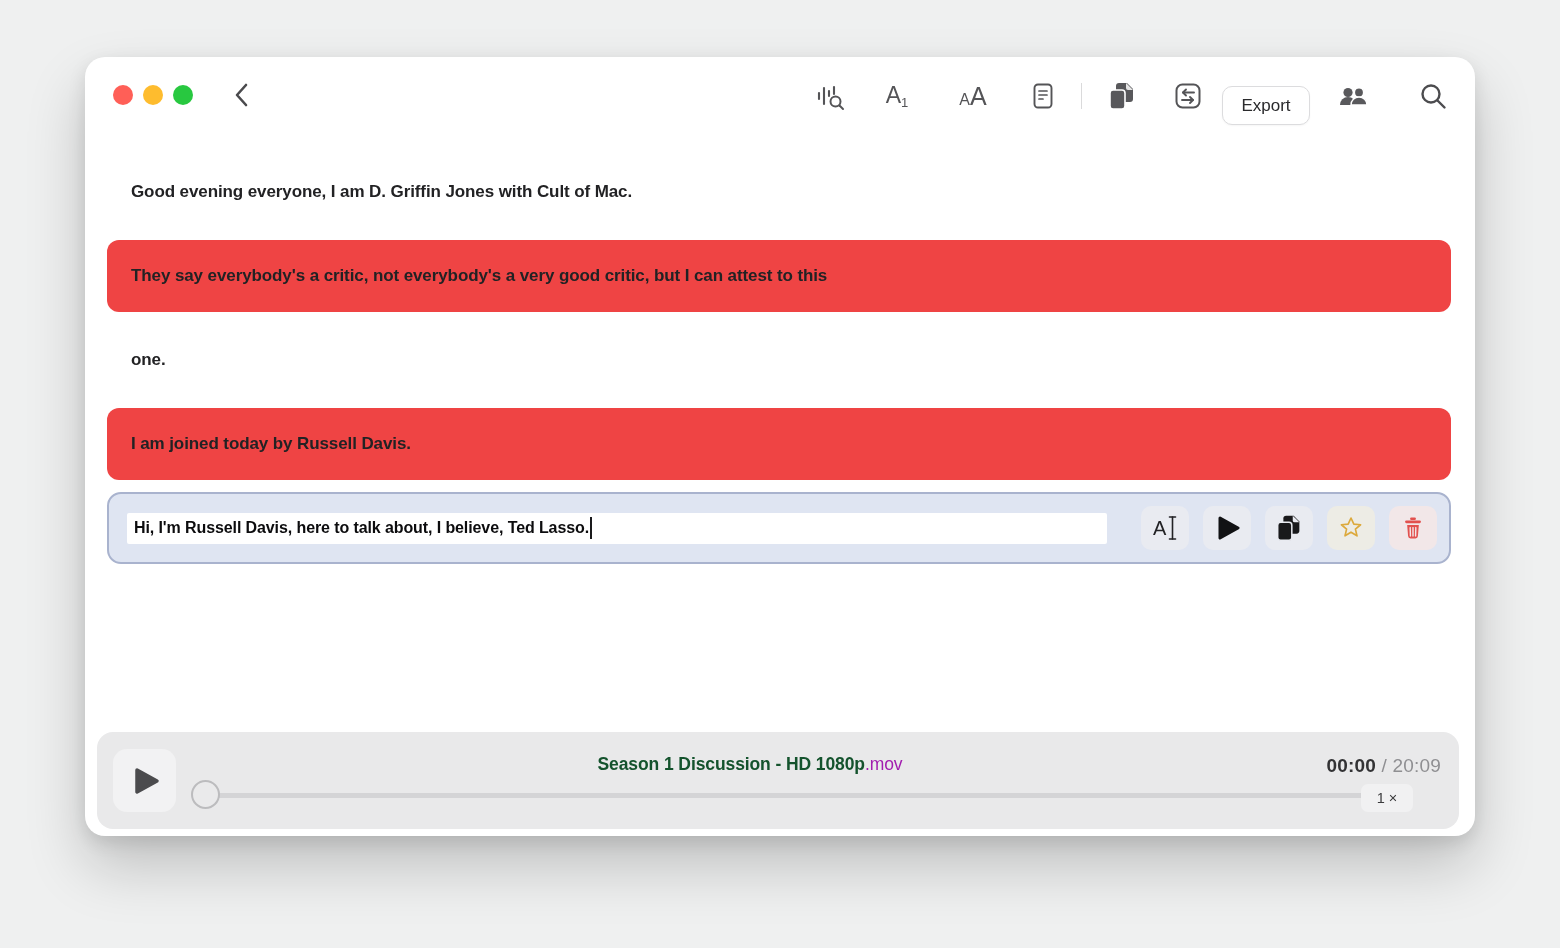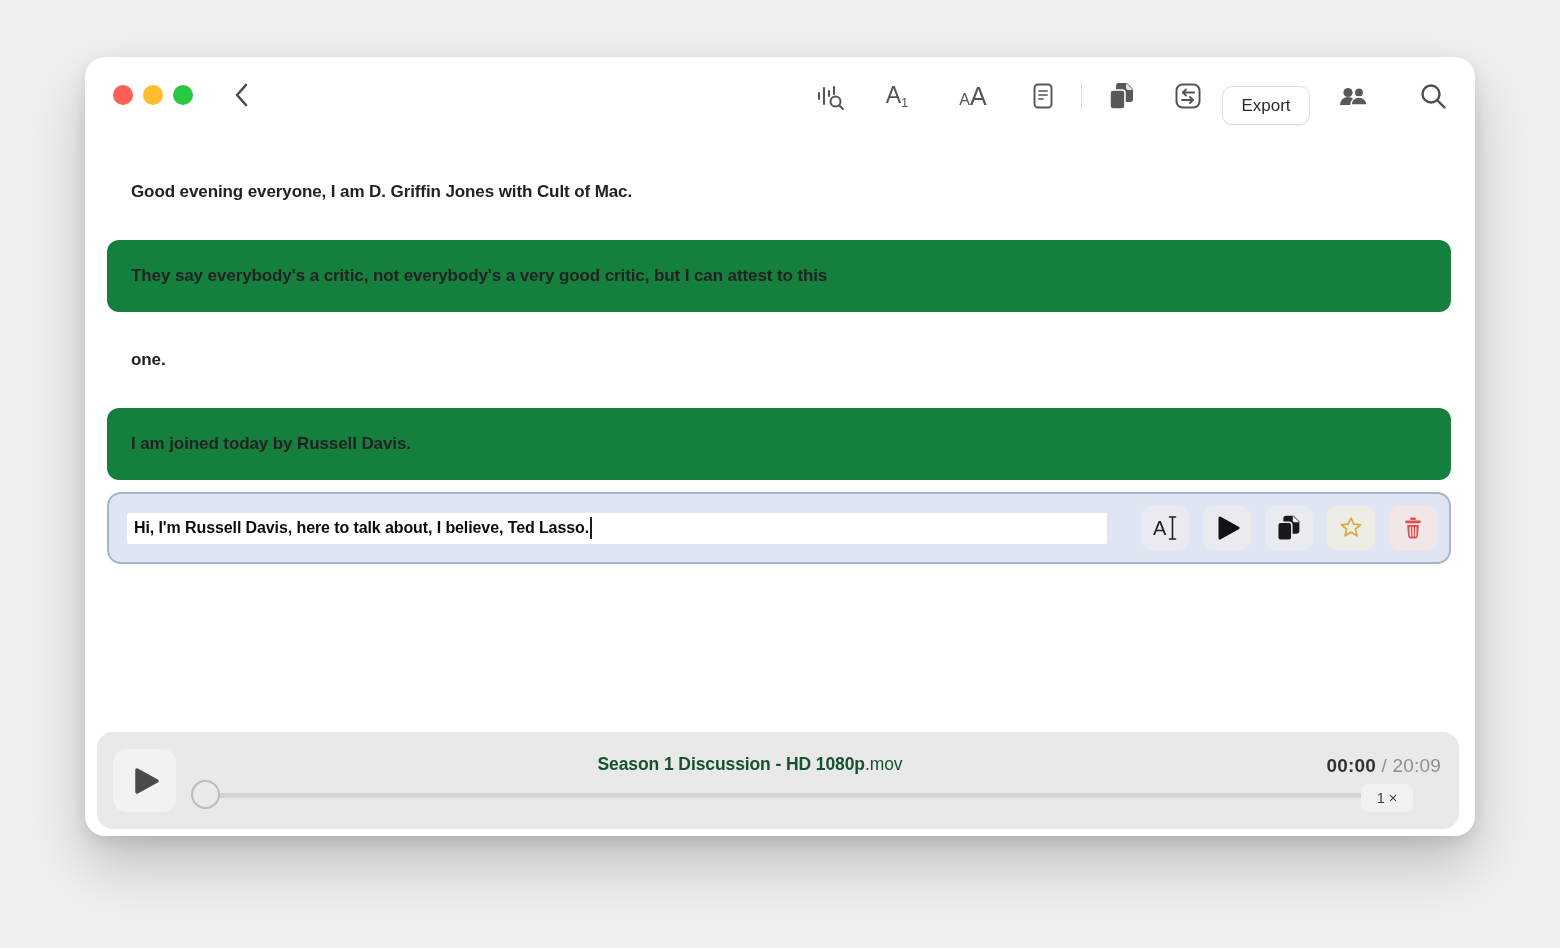--- a/index.html
+++ b/index.html
@@ -44,21 +44,21 @@
   }
 
   
   .transcript { position:absolute; left:22px; top:99px; width:1344px; }
   .row {
     height:72px; margin-bottom:12px; display:flex; align-items:center;
     border-radius:12px; padding:0 24px;
     font-size:17px; font-weight:600; letter-spacing:-0.1px; color:#222224;
     cursor:pointer;
   }
-  .row.shaded { background:#15803d; }
+  .row.shaded { background:#ef4444; }
   .row.selected {
     background:#dfe5f2; border:2px solid #a9b3ce; border-radius:14px;
     padding:0 12px 0 18px;
   }
   .seg-input {
     width:980px; height:31px; background:#ffffff; border-radius:2px;
     display:flex; align-items:center; padding:0 7px;
     font-size:16px; font-weight:600; color:#0c0c0e; white-space:nowrap; overflow:hidden;
     cursor:text;
   }
@@ -90,21 +90,21 @@
   }
   .slider-thumb {
     position:absolute; left:94px; top:48px; width:29px; height:29px;
     border-radius:50%; border:2px solid #bcbcbe; background:#eaeaeb; cursor:grab;
   }
   .media-title {
     position:absolute; left:-28px; top:22px; width:100%; text-align:center;
     font-size:17.5px; letter-spacing:-0.1px; pointer-events:none;
   }
   .media-title .name { font-weight:700; color:#14532d; }
-  .media-title .ext { font-weight:400; color:#14532d; }
+  .media-title .ext { font-weight:400; color:#a21caf; }
   .time {
     position:absolute; right:18px; top:23px; font-size:19px; letter-spacing:0.2px;
   }
   .time .cur { font-weight:700; color:#333335; }
   .time .rest { font-weight:400; color:#8f8f92; }
   .speed-btn {
     position:absolute; right:46px; top:52px; width:52px; height:28px;
     background:#f1f1f2; border-radius:7px;
     display:flex; align-items:center; justify-content:center;
     font-size:14.5px; color:#3a3a3c; cursor:pointer;

